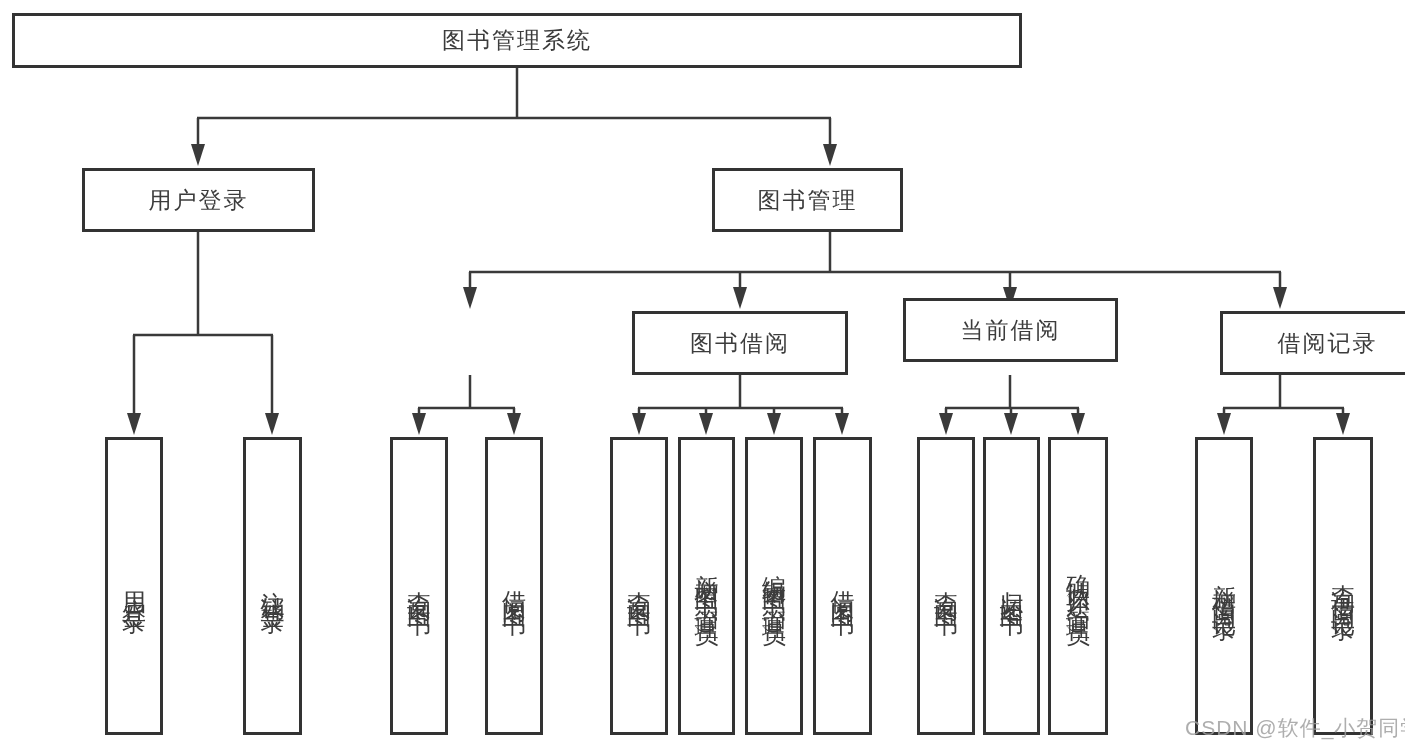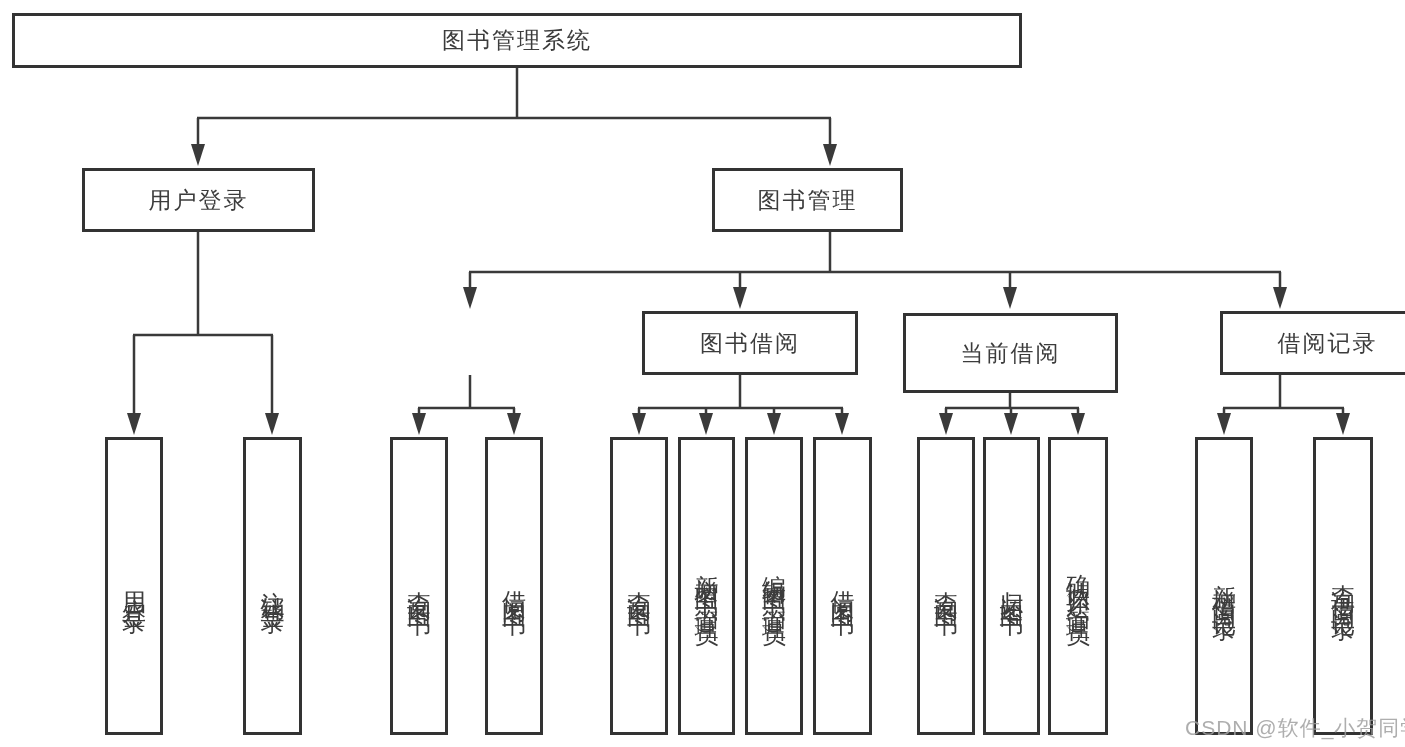--- a/index.html
+++ b/index.html
@@ -136,22 +136,22 @@
       <polygon points="1217,413 1231,413 1224,435"></polygon>
       <polygon points="1336,413 1350,413 1343,435"></polygon>
     </g>
   </svg>
 
   <div class="hbox" style="left:12px; top:13px; width:1010px; height:55px;">图书管理系统</div>
 
   <div class="hbox" style="left:82px; top:168px; width:233px; height:64px;">用户登录</div>
   <div class="hbox" style="left:712px; top:168px; width:191px; height:64px;">图书管理</div>
 
-  <div class="hbox" style="left:632px; top:311px; width:216px; height:64px;margin-left:10px;">图书借阅</div>
-  <div class="hbox" style="left:903px; top:313px; width:215px; height:80px;">当前借阅</div>
+  <div class="hbox" style="left:632px; top:311px; width:216px; height:64px;">图书借阅</div>
+  <div class="hbox" style="left:903px; top:298px; width:215px; height:64px;">当前借阅</div>
   <div class="hbox" style="left:1172px; top:311px; width:215px; height:64px;margin-left:48px;">借阅记录</div>
 
   <div class="vbox" style="left:105px;">
     <span>用户登录</span>
   </div>
   <div class="vbox" style="left:243px; width:59px;">
     <span>注销登录</span>
   </div>
 
   <div class="vbox" style="left:390px;">

